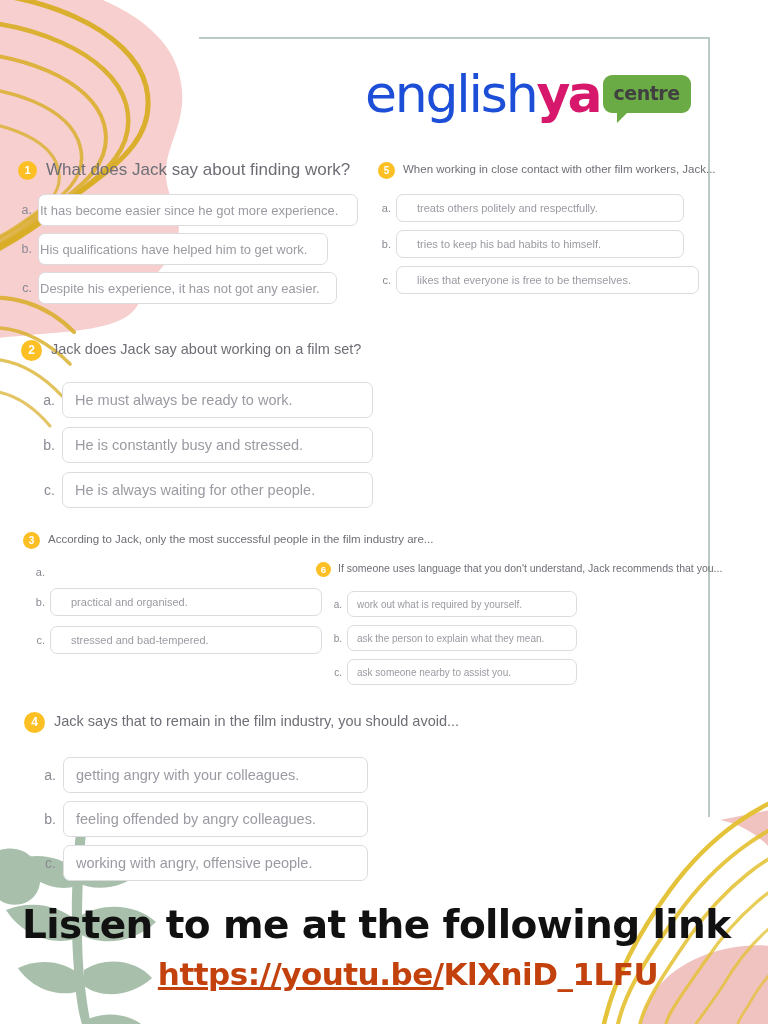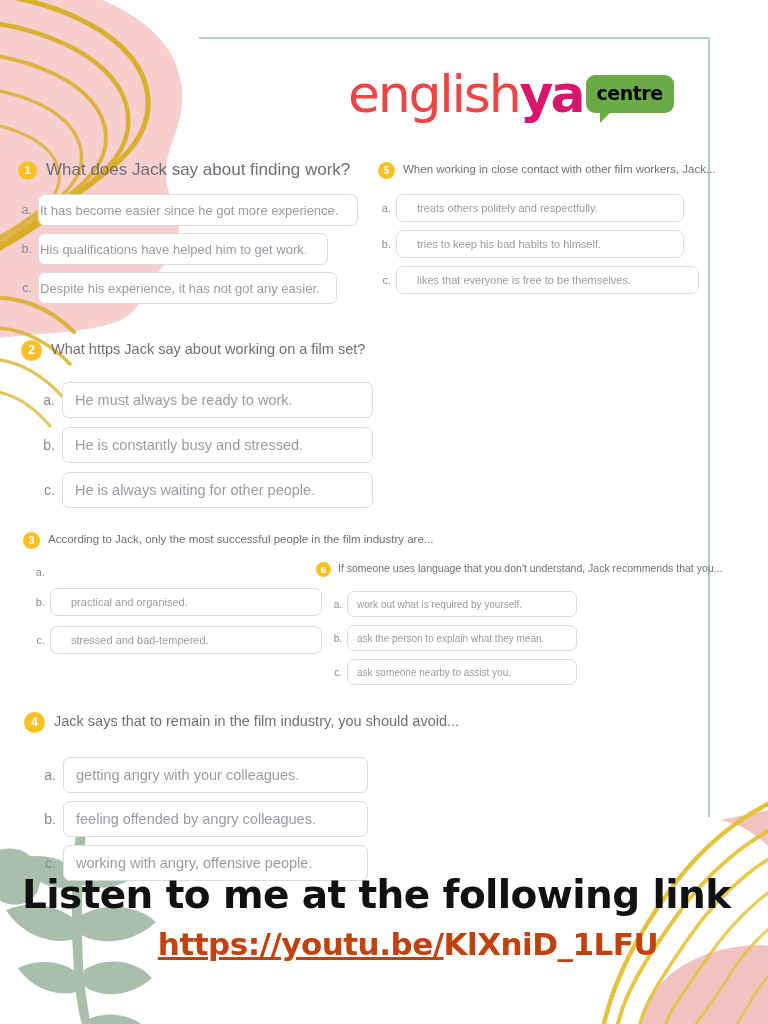--- a/index.html
+++ b/index.html
@@ -31,29 +31,29 @@
     display: flex;
     align-items: center;
   }
   .logo-text {
     font-family: "DejaVu Sans", sans-serif;
     font-size: 52px;
     font-weight: 400;
     letter-spacing: -2.2px;
     line-height: 1;
   }
-  .logo-en { color: #ef4444; }
+  .logo-en { color: #1d4ed8; margin-left: 17px; }
   .logo-ya { color: #d6176b; font-weight: 700; letter-spacing: -3px; }
   .logo-badge {
     position: relative;
     margin-left: 3px;
     background: #6aab46;
     border-radius: 9px;
     padding: 9px 11px 10px 11px;
-    color: #000000;
+    color: #404040;
     font-family: "DejaVu Sans", sans-serif;
     font-size: 19px;
     font-weight: 700;
     letter-spacing: -0.5px;
     line-height: 1;
   }
   .logo-badge::after {
     content: "";
     position: absolute;
     left: 14px; bottom: -10px;
@@ -113,21 +113,21 @@
   .sz-sm .qtext  { font-size: 11.5px; margin-left: 8px; line-height: 17px; }
   .sz-sm .opt-letter { font-size: 11px; width: 13px; margin-right: 5px; }
   .sz-sm .opt-box { height: 26px; padding: 0 20px; font-size: 11px; }
 
   .sz-xs .qnum   { width: 15px; height: 15px; line-height: 15px; font-size: 9.5px; margin-top: 1px; }
   .sz-xs .qtext  { font-size: 10.5px; margin-left: 7px; line-height: 15px; }
   .sz-xs .opt-letter { font-size: 10px; width: 12px; margin-right: 5px; }
   .sz-xs .opt-box { height: 24px; padding: 0 9px; font-size: 10px; }
 
   
-  .banner { position: absolute; left: 0; top: 866px; width: 655px; height: 128px; }
+  .banner { position: absolute; left: 0; top: 896px; width: 655px; height: 128px; }
   .banner-line1 {
     position: absolute;
     left: 22px; top: 6px;
     width: 724px;
     color: #111111;
     font-family: "DejaVu Sans", sans-serif;
     font-weight: 700;
     font-size: 39px;
     letter-spacing: -0.6px;
     white-space: nowrap;
@@ -239,21 +239,21 @@
     </div>
     <div class="opt-row" style="margin-top:8px;">
       <div class="opt-letter">c.</div>
       <div class="opt-box" style="width:261px;">likes that everyone is free to be themselves.</div>
     </div>
   </div>
 
   <div class="qblock sz-lg" style="left:21px; top:339px; width:380px;">
     <div class="qhead">
       <div class="qnum">2</div>
-      <div class="qtext">What https Jack say about working on a film set?</div>
+      <div class="qtext">Jack does Jack say about working on a film set?</div>
     </div>
     <div class="opt-row" style="margin-top:21px; margin-left:18px;">
       <div class="opt-letter">a.</div>
       <div class="opt-box" style="width:285px;">He must always be ready to work.</div>
     </div>
     <div class="opt-row" style="margin-top:9px; margin-left:18px;">
       <div class="opt-letter">b.</div>
       <div class="opt-box" style="width:285px;">He is constantly busy and stressed.</div>
     </div>
     <div class="opt-row" style="margin-top:9px; margin-left:18px;">

